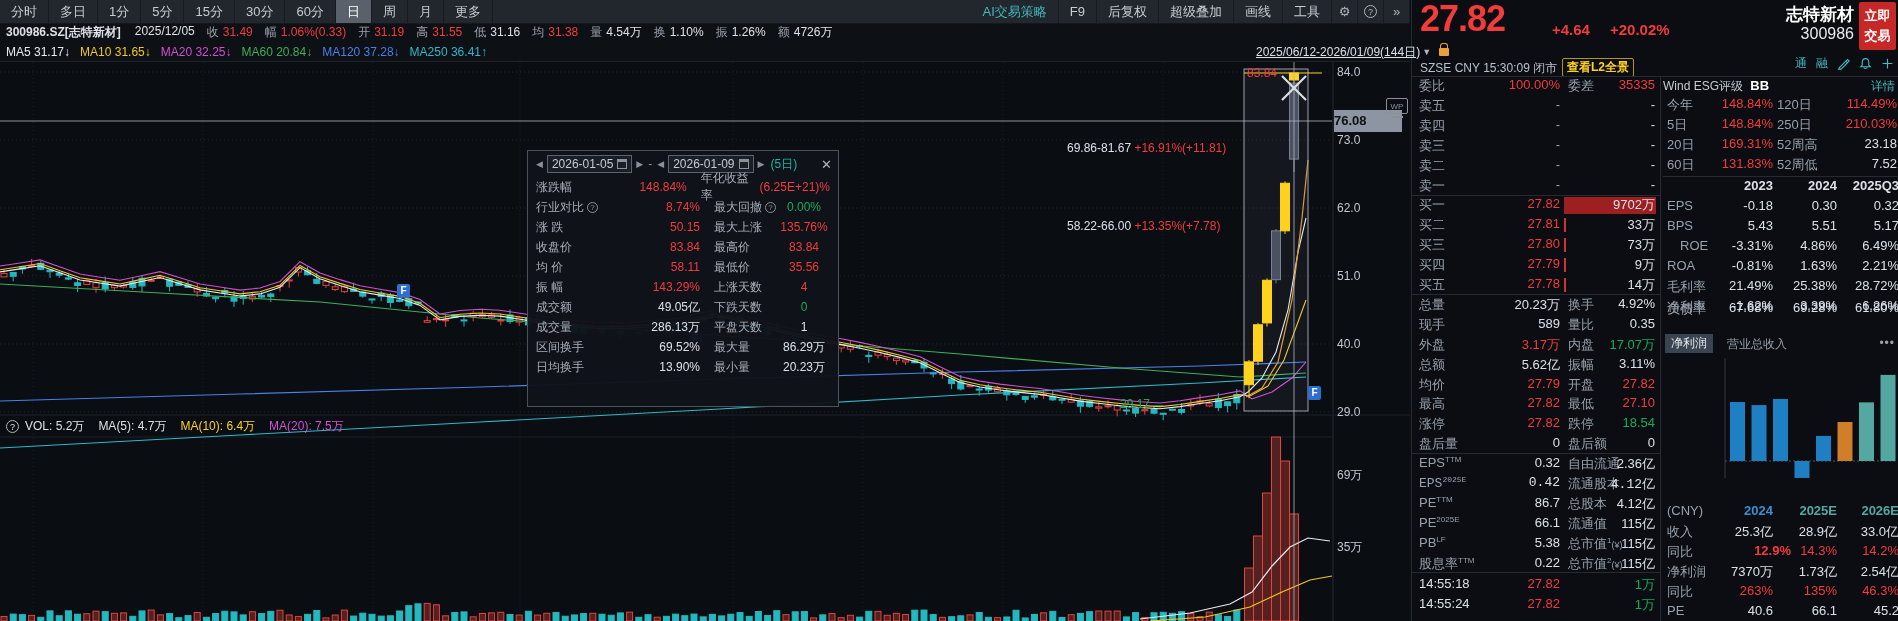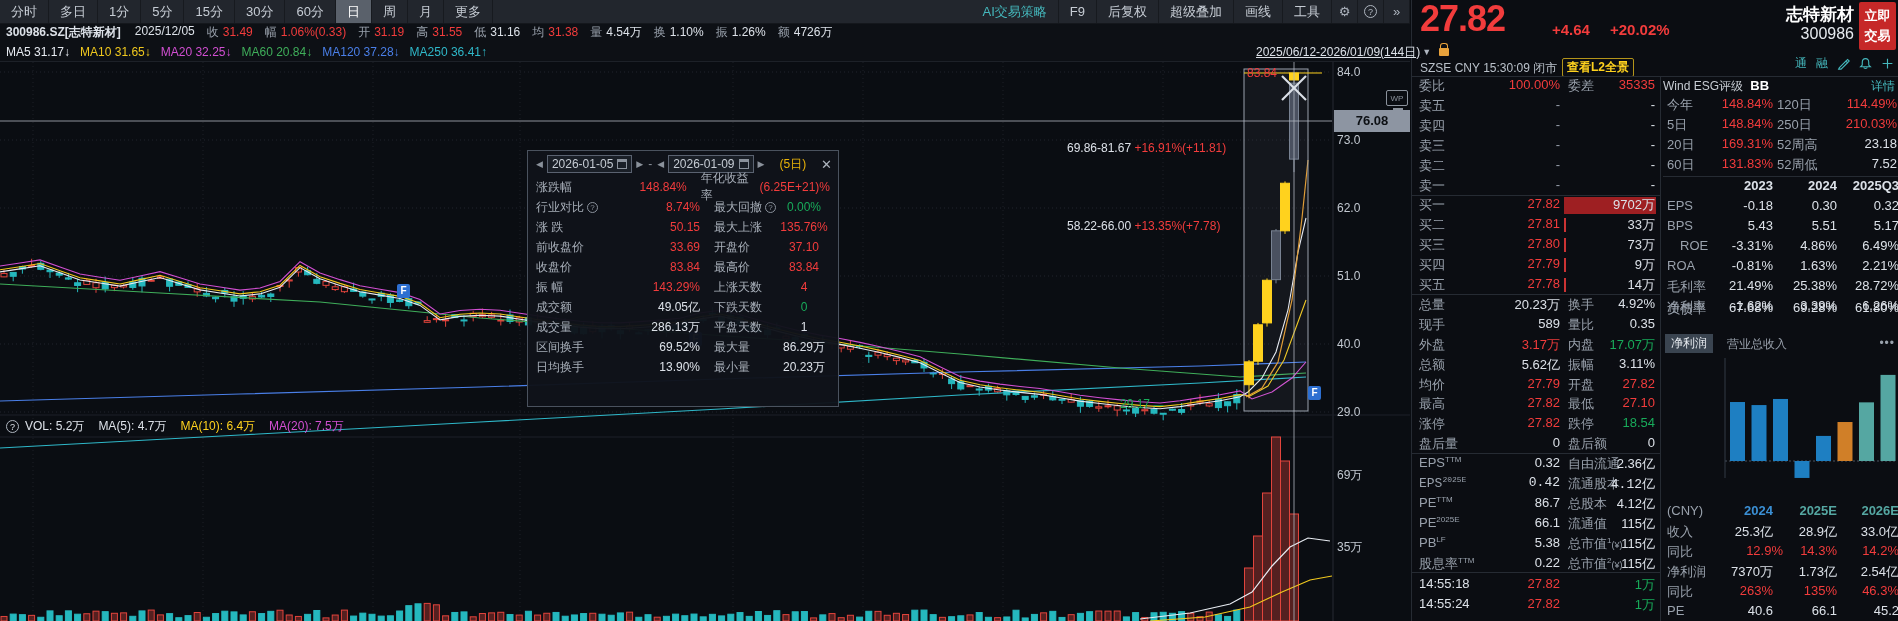--- a/index.html
+++ b/index.html
@@ -23,26 +23,26 @@
   .fld-l{color:#99a1ac;margin-left:8px}
   .ma-bar{position:absolute;left:0;top:43px;width:1410px;height:19px;display:flex;align-items:center;font-size:12px;background:#0d1015;padding-left:6px;border-bottom:1px solid #1d2128}
   .ma-bar span{margin-right:10px}
   .range-row{position:absolute;top:43px;left:1256px;width:250px;height:18px;font-size:12px;color:#dce1e8;display:flex;align-items:center;z-index:8}
   .range-txt{text-decoration:underline;cursor:pointer}
   .caret{font-size:9px;color:#aeb5bf;margin:0 4px 0 2px}
   .lock{display:inline-block;width:10px;height:8px;background:#e8a23c;border-radius:1px;position:relative;margin-left:4px}
   .lock:before{content:"";position:absolute;left:1px;top:-5px;width:6px;height:5px;border:1.5px solid #e8a23c;border-bottom:none;border-radius:3px 3px 0 0}
   
   .axl{position:absolute;left:1337px;font-size:12px;color:#c2c8d0}
-  .pricebox{position:absolute;left:1334px;width:76px;height:22px;background:#8d95a2;color:#0d1014;font-size:13px;font-weight:bold;text-align:center;line-height:22px}
+  .pricebox{position:absolute;left:1334px;width:68px;height:22px;background:#8d95a2;color:#0d1014;font-size:13px;font-weight:bold;text-align:left;line-height:22px}
   .anno{position:absolute;font-size:12px;white-space:nowrap}
   .fmark{position:absolute;width:13px;height:14px;background:#2d6fd1;border-radius:2px;color:#fff;font-size:10px;font-weight:bold;text-align:center;line-height:14px}
   .volhdr{position:absolute;left:6px;top:418px;font-size:12px;display:flex;align-items:center;white-space:nowrap}
   .volhdr span{margin-right:14px}
-  .wp{position:absolute;left:1386px;top:90px;width:24px;height:26px;color:#8a919b}
+  .wp{position:absolute;left:1386px;top:98px;width:24px;height:26px;color:#8a919b}
   .wp .scr{width:22px;height:16px;border:1px solid #8a919b;border-radius:2px;font-size:8px;text-align:center;line-height:15px}
   .wp .std{width:10px;height:2px;background:#8a919b;margin:2px auto 0}
   
   .tooltip{position:absolute;left:527px;top:150px;width:312px;height:257px;background:rgba(15,19,26,0.97);border:1px solid #4a525e;z-index:6;font-size:12px}
   .tt-head{height:26px;display:flex;align-items:center;padding:0 6px;color:#c6ccd4}
   .dpick{border:1px solid #5a6270;background:#1a1f27;padding:1px 4px;display:flex;align-items:center;margin:0 2px;cursor:pointer}
   .dpick .cal{display:inline-block;width:10px;height:10px;border:1px solid #8a919b;margin-left:4px;background:linear-gradient(#8a919b 2px,transparent 2px)}
   .arrw{color:#8a919b;font-size:9px;margin:0 2px;cursor:pointer}
   .tt-close{margin-left:auto;color:#aeb5bf;cursor:pointer;font-size:13px}
   .tt-row{height:20px;display:flex;align-items:center;padding:0 8px}
@@ -642,21 +642,21 @@
           <span class="cal"></span>
         </span>
       <span class="arrw">▶</span>
       <span style="margin:0 3px;color:#8a919b">-</span>
       <span class="arrw">◀</span>
       <span class="dpick">
           <span>2026-01-09</span>
           <span class="cal"></span>
         </span>
       <span class="arrw">▶</span>
-      <span style="margin-left:13px;color:#eab308">(5日)</span>
+      <span style="margin-left:4px;color:#14b8a6">(5日)</span>
       <span class="tt-close">✕</span>
     </div>
     <div id="ttrows">
         <div class="tt-row">
           <span class="tt-l">涨跌幅</span>
           <span class="tt-v1 r">148.84%</span>
           <span class="tt-l2">年化收益率</span>
           <span class="tt-v2 r">(6.25E+21)%</span>
         </div>
         <div class="tt-row">
@@ -665,30 +665,30 @@
           <span class="tt-l2">最大回撤<span class="help">?</span></span>
           <span class="tt-v2 g">0.00%</span>
         </div>
         <div class="tt-row">
           <span class="tt-l">涨 跌</span>
           <span class="tt-v1 r">50.15</span>
           <span class="tt-l2">最大上涨</span>
           <span class="tt-v2 r">135.76%</span>
         </div>
         <div class="tt-row">
-          <span class="tt-l">前收盘价</span>
-          <span class="tt-v1 r">33.69</span>
-          <span class="tt-l2">开盘价</span>
-          <span class="tt-v2 r">37.10</span>
-        </div>
-        <div class="tt-row">
           <span class="tt-l">收盘价</span>
           <span class="tt-v1 r">83.84</span>
           <span class="tt-l2">最高价</span>
           <span class="tt-v2 r">83.84</span>
+        </div>
+        <div class="tt-row">
+          <span class="tt-l">均 价</span>
+          <span class="tt-v1 r">58.11</span>
+          <span class="tt-l2">最低价</span>
+          <span class="tt-v2 r">35.56</span>
         </div>
         <div class="tt-row">
           <span class="tt-l">振 幅</span>
           <span class="tt-v1 r">143.29%</span>
           <span class="tt-l2">上涨天数</span>
           <span class="tt-v2 r">4</span>
         </div>
         <div class="tt-row">
           <span class="tt-l">成交额</span>
           <span class="tt-v1 w">49.05亿</span>
@@ -1005,21 +1005,21 @@
           <span class="fc t" style="right: 0px; font-weight: bold;">2026E</span>
         </div>
         <div class="frow" style="top: 523px;">
           <span style="position: absolute; left: 4px; color: rgb(153, 161, 172);">收入</span>
           <span class="fc w" style="right: 126px;">25.3亿</span>
           <span class="fc w" style="right: 62px;">28.9亿</span>
           <span class="fc w" style="right: 0px;">33.0亿</span>
         </div>
         <div class="frow" style="top: 543px;">
           <span style="position: absolute; left: 4px; color: rgb(153, 161, 172);">同比</span>
-          <span class="fc r" style="right: 116px;">12.9%</span>
+          <span class="fc r" style="right: 108px; font-weight: bold;">12.9%</span>
           <span class="fc r" style="right: 62px;">14.3%</span>
           <span class="fc r" style="right: 0px;">14.2%</span>
         </div>
         <div class="frow" style="top: 563px;">
           <span style="position: absolute; left: 4px; color: rgb(153, 161, 172);">净利润</span>
           <span class="fc w" style="right: 126px;">7370万</span>
           <span class="fc w" style="right: 62px;">1.73亿</span>
           <span class="fc w" style="right: 0px;">2.54亿</span>
         </div>
         <div class="frow" style="top: 583px;">

